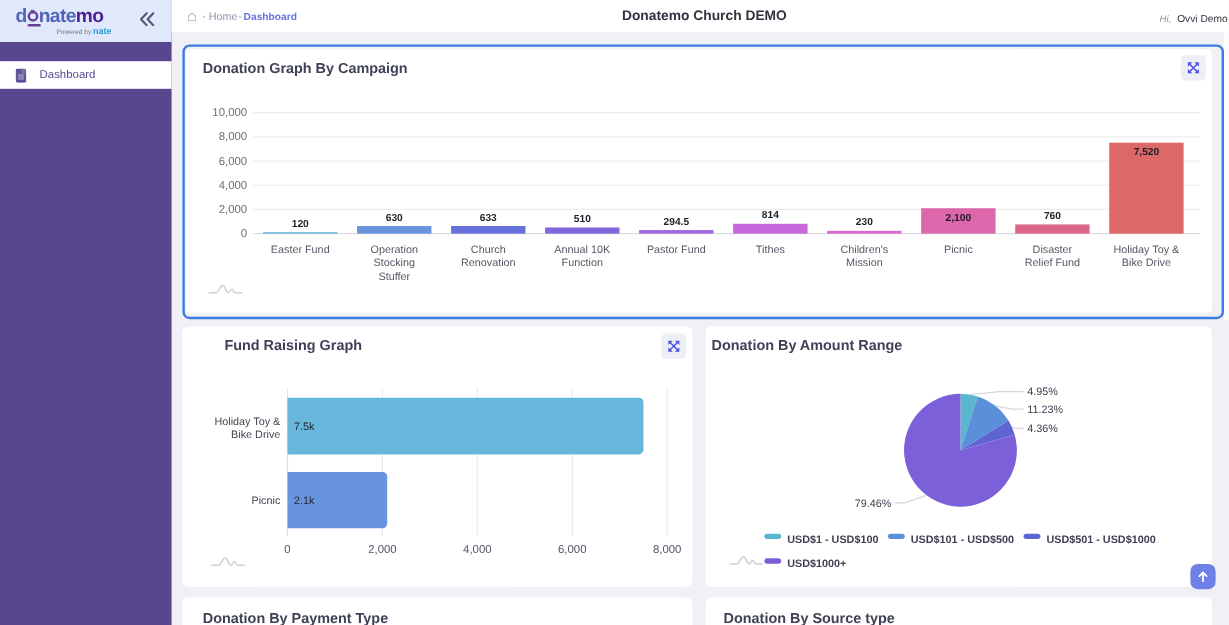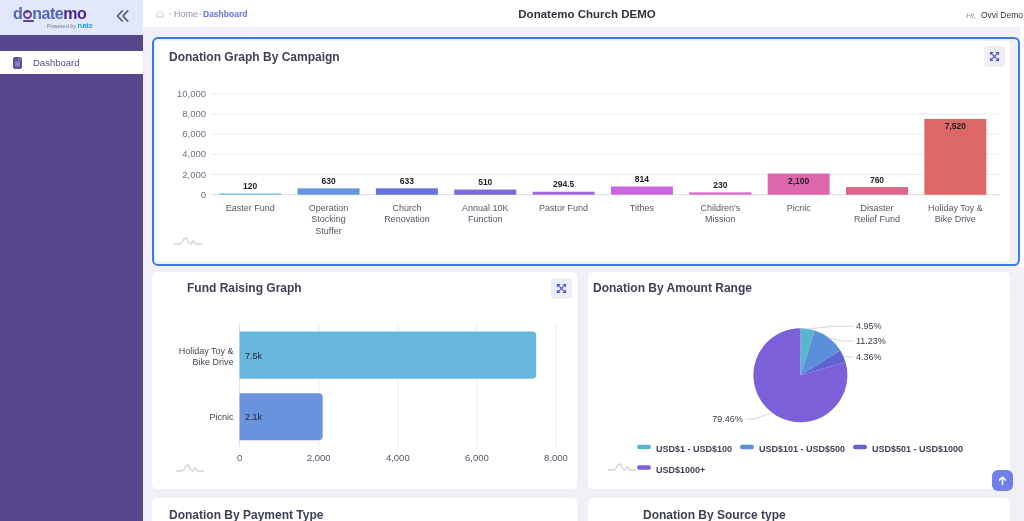--- a/index.html
+++ b/index.html
@@ -200,21 +200,21 @@
     <text x="759" y="452.2" font-size="9" text-anchor="start" fill="#3f3f52" font-weight="bold" font-family="Liberation Sans, sans-serif">USD$101 - USD$500</text>
     <rect x="853" y="444.7" width="14" height="4.5" rx="2.25" fill="#5e65d3"></rect>
     <text x="872" y="452.2" font-size="9" text-anchor="start" fill="#3f3f52" font-weight="bold" font-family="Liberation Sans, sans-serif">USD$501 - USD$1000</text>
     <rect x="637" y="465.2" width="14" height="4.5" rx="2.25" fill="#7b60da"></rect>
     <text x="656" y="472.7" font-size="9" text-anchor="start" fill="#3f3f52" font-weight="bold" font-family="Liberation Sans, sans-serif">USD$1000+</text>
   </svg>
 
 <div class="card" style="left:152px; top:498px; width:425px; height:100px;"></div>
 <div class="ctitle" style="left:169px; top:508px;">Donation By Payment Type</div>
 <div class="card" style="left:588px; top:498px; width:422px; height:100px;"></div>
-<div class="ctitle" style="left:603px; top:508px;margin-left:40px;">Donation By Source type</div>
+<div class="ctitle" style="left:603px; top:508px;">Donation By Source type</div>
 
 <div class="abs" style="left:992px; top:470px; width:21px; height:21px; background:#6f80e8; border-radius:6px;">
   <svg width="11" height="11" viewBox="0 0 24 24" style="position:absolute;left:5px;top:5px">
       <path d="M12 20.5 V5 M5.5 11 L12 4.5 L18.5 11" fill="none" stroke="#fff" stroke-width="3.4" stroke-linecap="round" stroke-linejoin="round"></path>
     </svg>
 </div>
 
 <svg width="30" height="10" style="position: absolute; left: 173px; top: 236px;">
     <path d="M1,8 L7,8 C9.5,8 10,2 12.5,2 C15,2 15,8 17.5,8 C18.8,8 18.8,5 20.2,5 C21.6,5 21.4,8 23,8 L29,8" stroke="#d2d2d6" stroke-width="1.3" fill="#fff"></path>
   </svg>

